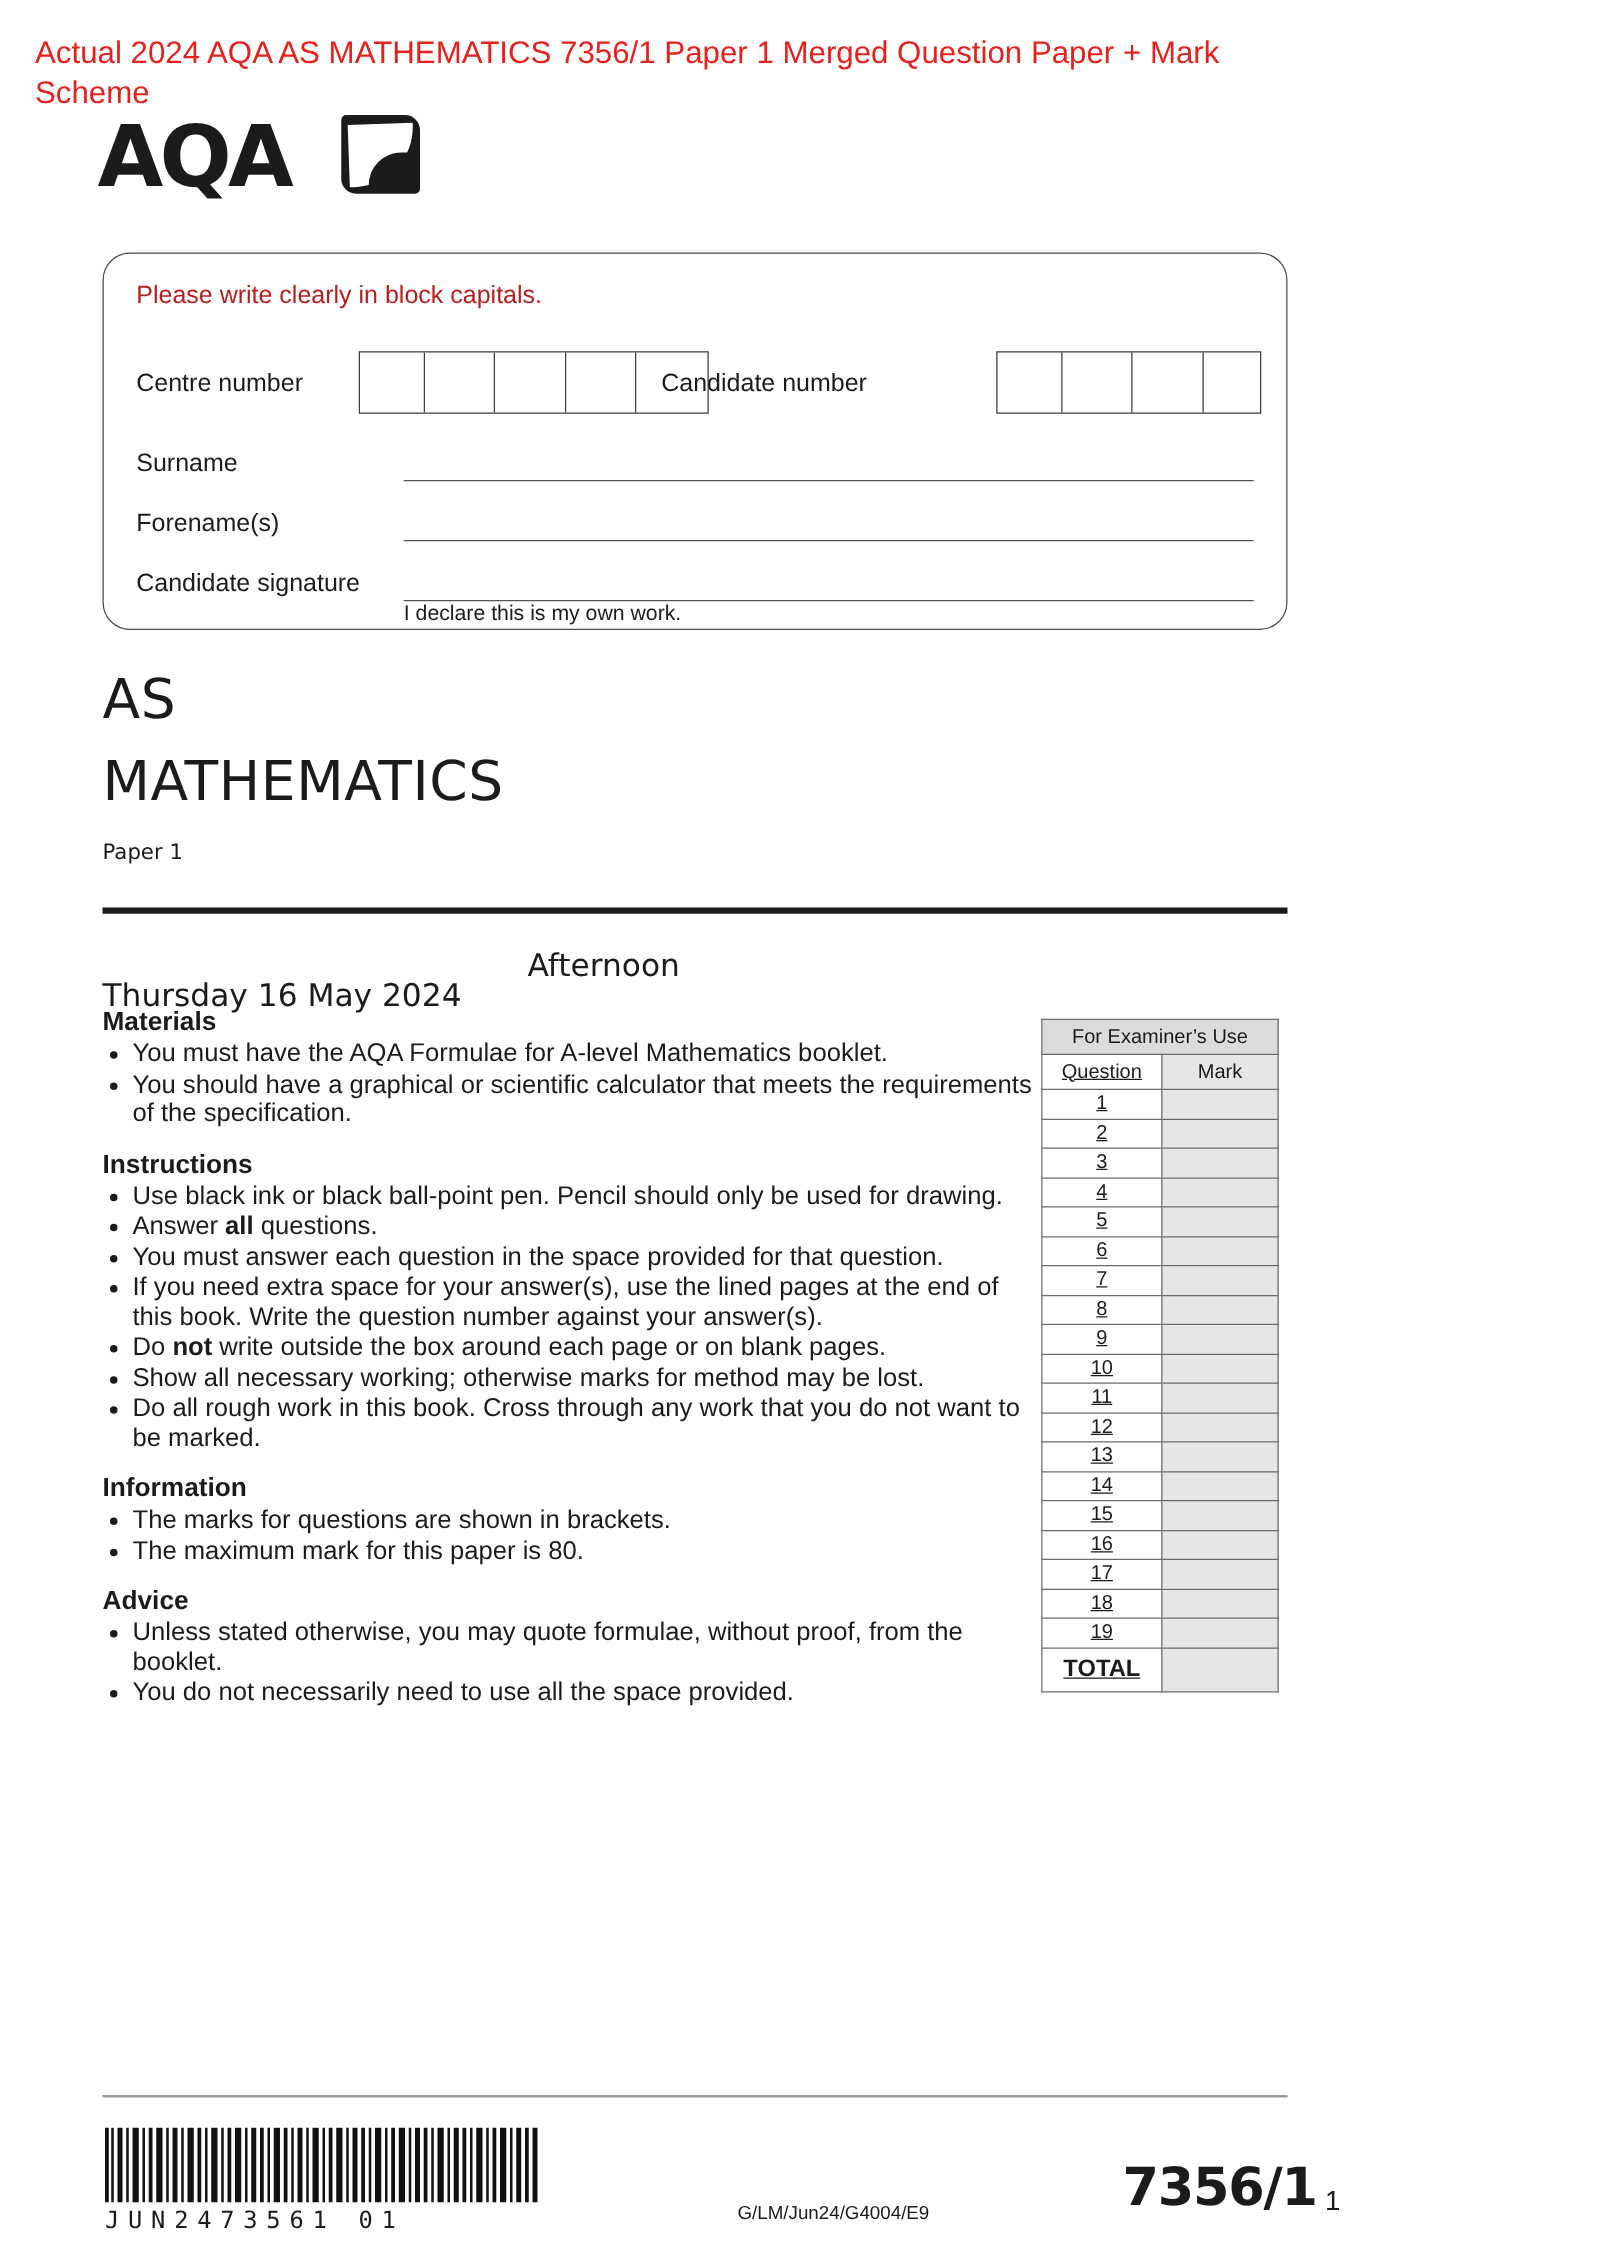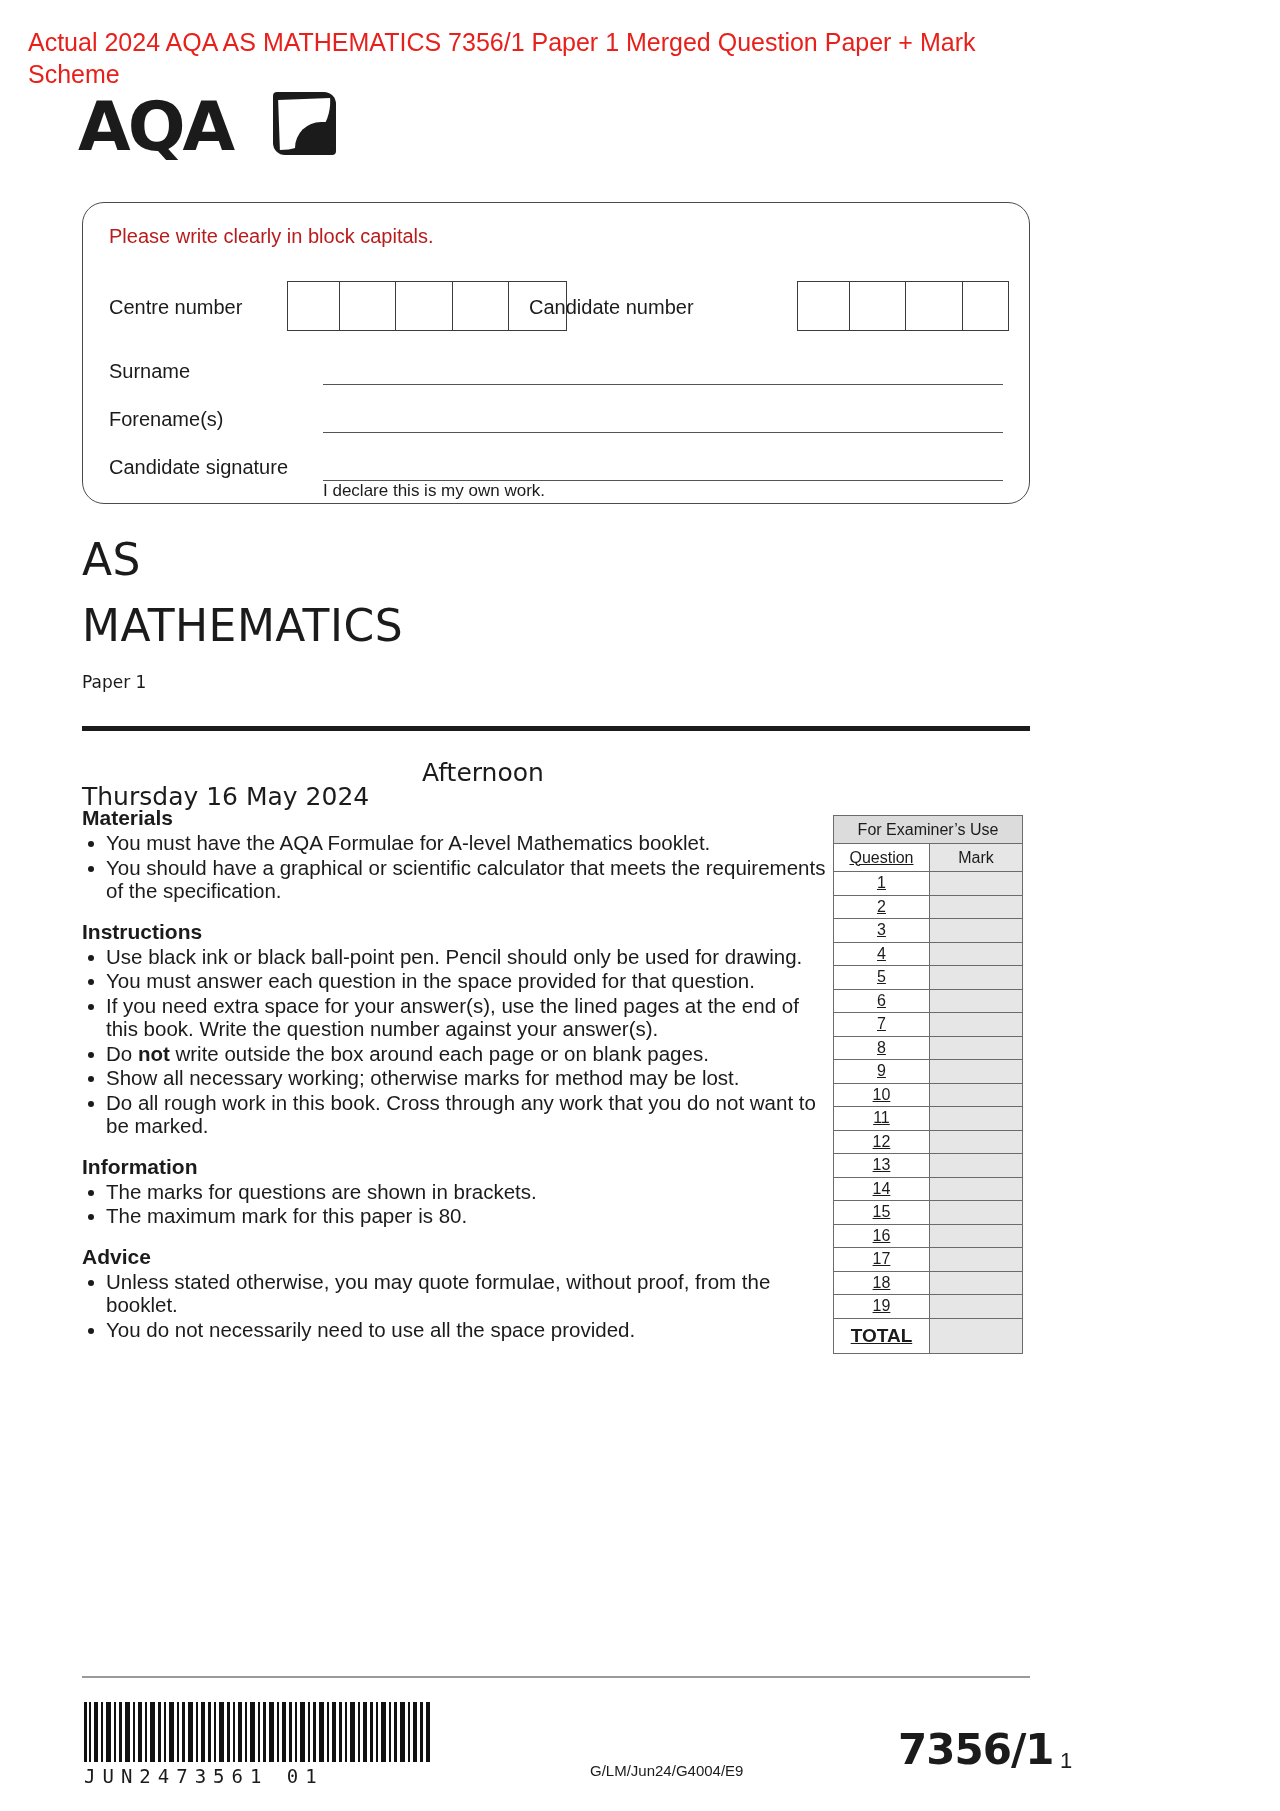--- a/index.html
+++ b/index.html
@@ -424,20 +424,21 @@
       <ul class="blist">
         <li>You must have the AQA Formulae for A-level Mathematics booklet.</li>
         <li>You should have a graphical or scientific calculator that meets the requirements of the specification.</li>
       </ul>
     </div>
     <div class="sec-gap"></div>
     <div>
       <div class="sec-head">Instructions</div>
       <ul class="blist">
         <li>Use black ink or black ball-point pen.  Pencil should only be used for drawing.</li>
+        <li>Answer <b>all</b> questions.</li>
         <li>You must answer each question in the space provided for that question.</li>
         <li>If you need extra space for your answer(s), use the lined pages at the end of this book.  Write the question number against your answer(s).</li>
         <li>Do <b>not</b> write outside the box around each page or on blank pages.</li>
         <li>Show all necessary working; otherwise marks for method may be lost.</li>
         <li>Do all rough work in this book.  Cross through any work that you do not want to be marked.</li>
       </ul>
     </div>
     <div class="sec-gap"></div>
     <div>
       <div class="sec-head">Information</div>

